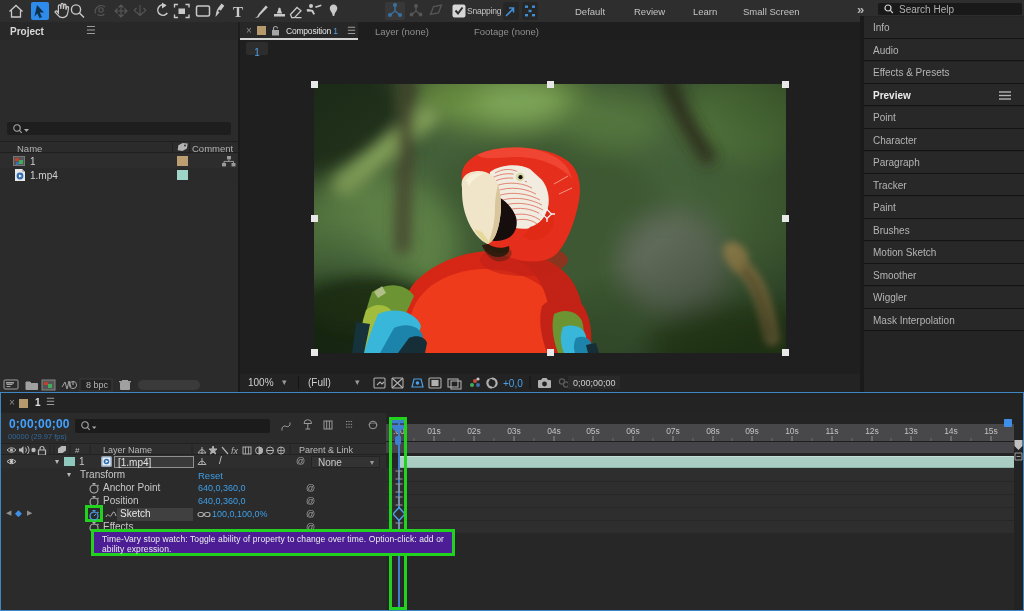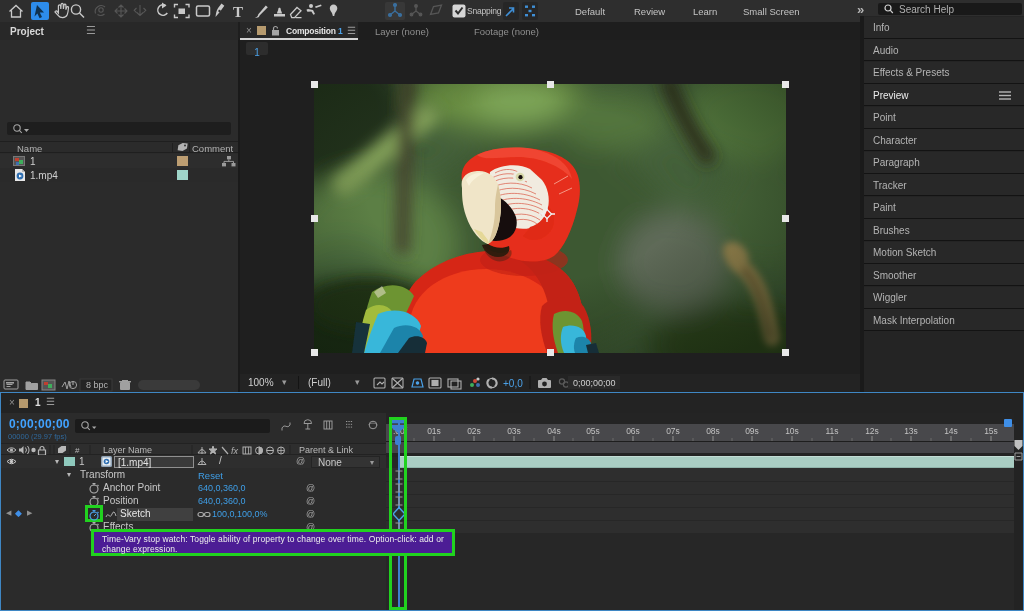--- a/index.html
+++ b/index.html
@@ -122,21 +122,21 @@
     <span class="txt" style="left:86px;top:2px;font-size:11px;color:#9a9a9a">☰</span>
   </div>
   <div class="abs" style="left:240px;top:0;width:620px;height:18px;background:#1e1e1e;">
     <div class="abs" style="left:0;top:0;width:118px;height:18px;background:#272727;border-bottom:2px solid #d3d3d3;">
       <span class="txt" style="left:6px;top:3px;font-size:10px;color:#8f8f8f">×</span>
       <div class="abs" style="left:17px;top:4px;width:9px;height:9px;background:#b69a6e;"></div>
       <svg width="10" height="12" style="position:absolute;left:31px;top:3px">
             <rect x="1" y="5" width="7" height="5.5" fill="#a5a5a5"></rect>
             <path d="M2.5 5 v-1.5 a2 2 0 0 1 4 0" fill="none" stroke="#a5a5a5" stroke-width="1.2"></path>
           </svg>
-      <span class="txt" style="left:46px;top:4px;font-size:8.5px;font-weight:bold;color:#e3e3e3;letter-spacing:-0.2px">Composition <span style="color:#4ba1e8">1</span></span>
+      <span class="txt" style="left:46px;top:4px;font-size:8.5px;font-weight:normal;color:#e3e3e3;letter-spacing:-0.2px">Composition <span style="color:#4ba1e8">1</span></span>
       <span class="txt" style="left:107px;top:3px;font-size:10px;color:#9a9a9a">☰</span>
     </div>
     <span class="txt" style="left:135px;top:4px;font-size:9.5px;color:#8f8f8f">Layer (none)</span>
     <span class="txt" style="left:234px;top:4px;font-size:9.5px;color:#8f8f8f">Footage (none)</span>
   </div>
 </div>
 
 <div class="abs" id="project" style="left:0;top:40px;width:238px;height:352px;background:#2b2b2b;">
   <div class="abs" style="left:7px;top:82px;width:224px;height:13px;background:#1e1e1e;border-radius:2px;">
     <svg width="20" height="13" style="position:absolute;left:5px;top:1px">
@@ -409,21 +409,21 @@
   <div class="rrow" style="top:0.5px">
         <span>Info</span>
       </div>
   <div class="rrow" style="top:23px">
         <span>Audio</span>
       </div>
   <div class="rrow" style="top:45.5px">
         <span>Effects &amp; Presets</span>
       </div>
   <div class="rrow" style="top:68px">
-        <span style="color:#ececec;font-weight:normal">Preview</span>
+        <span style="color:#ececec;font-weight:bold">Preview</span>
     <svg width="12" height="10" style="position:absolute;right:13px;top:7px">
           <g stroke="#b5b5b5" stroke-width="1.4">
             <line x1="0" y1="1" x2="12" y2="1"></line>
             <line x1="0" y1="4.5" x2="12" y2="4.5"></line>
             <line x1="0" y1="8" x2="12" y2="8"></line>
           </g>
         </svg>
   </div>
   <div class="rrow" style="top:90.5px">
         <span>Point</span>
@@ -715,21 +715,21 @@
       <path d="M2.5 27 h7 M6 27 v8 M2.5 35 h7"></path>
       <path d="M2.5 53 h7 M6 53 v8 M2.5 61 h7"></path>
     </g>
     <path d="M6 37.5 l6 6.5 -6 6.5 -6-6.5z" fill="#2e2e2e" stroke="#4ba1e8" stroke-width="1.5"></path>
   </svg>
 
   <div class="abs" style="left:389px;top:25px;width:18px;height:193px;border:3px solid #21d21f;"></div>
 
   <div class="abs" style="left:91px;top:137px;width:364px;height:27px;border:3px solid #21d21f;background:#4c1d95;">
     <span class="txt" style="left:8px;top:2px;font-size:8.5px;color:#ececec;letter-spacing:0.1px">Time-Vary stop watch: Toggle ability of property to change over time. Option-click: add or</span>
-    <span class="txt" style="left:8px;top:12px;font-size:8.5px;color:#ececec;letter-spacing:0.1px">change expression.</span>
+    <span class="txt" style="left:8px;top:12px;font-size:8.5px;color:#ececec;letter-spacing:0.1px">ability expression.</span>
   </div>
 
   <div class="abs" style="left:0;top:0;width:1024px;height:1px;background:#3f87c4"></div>
   <div class="abs" style="left:0;top:218px;width:1024px;height:1px;background:#3f87c4"></div>
   <div class="abs" style="left:0;top:0;width:1px;height:219px;background:#3f87c4"></div>
   <div class="abs" style="left:1023px;top:0;width:1px;height:219px;background:#3f87c4"></div>
 </div>
 
 </div>
 </body></html>

